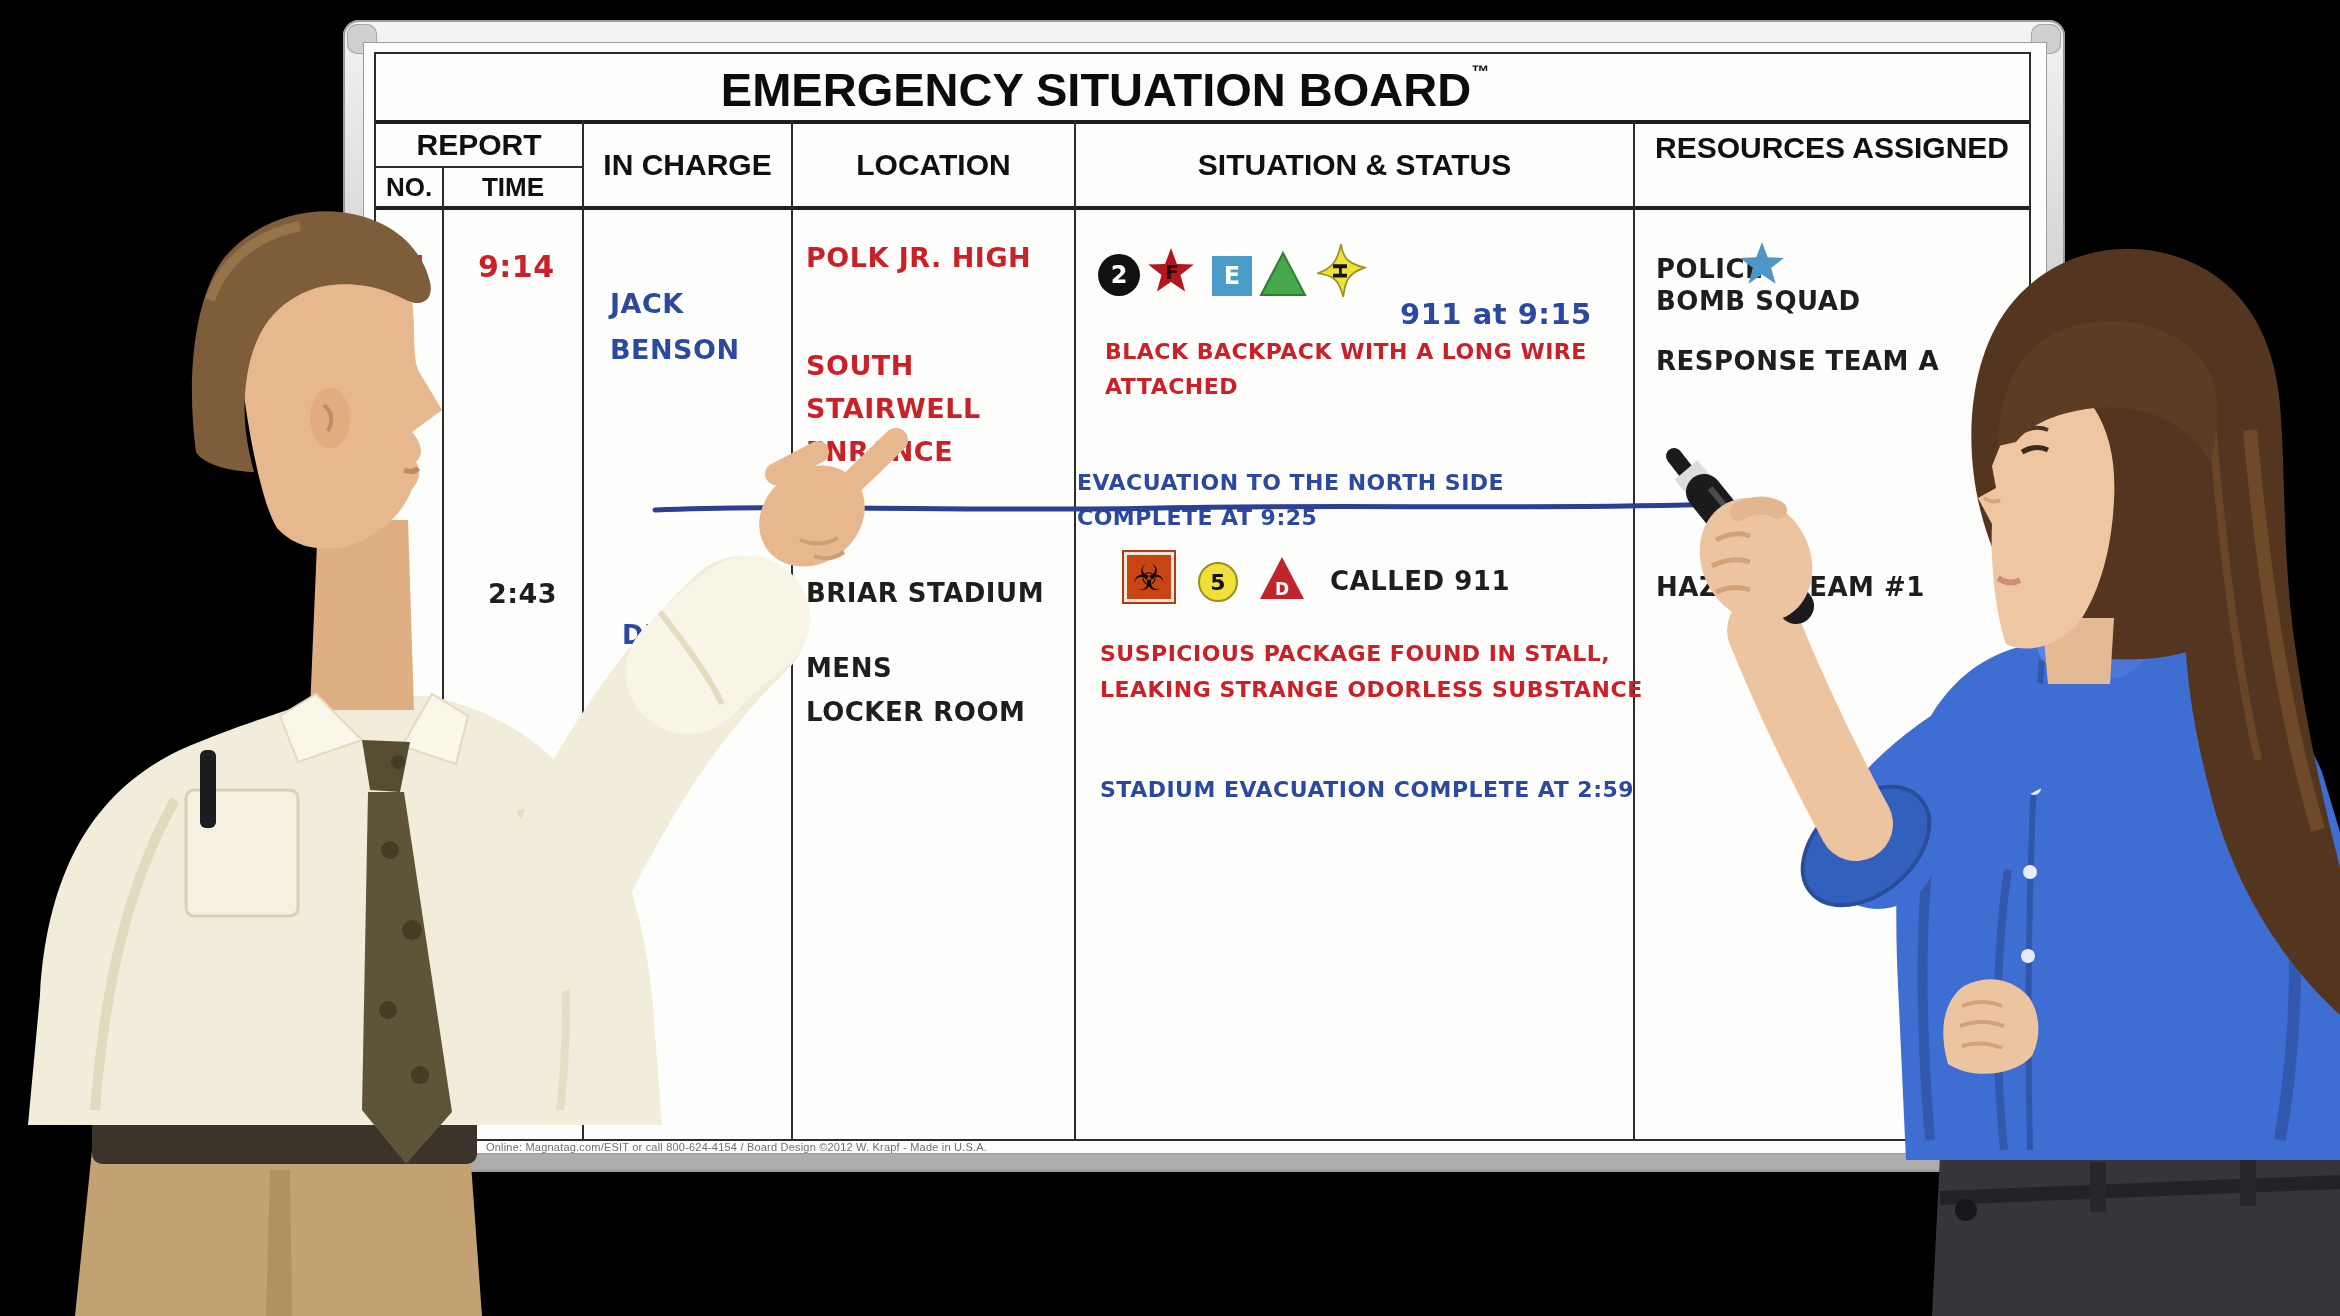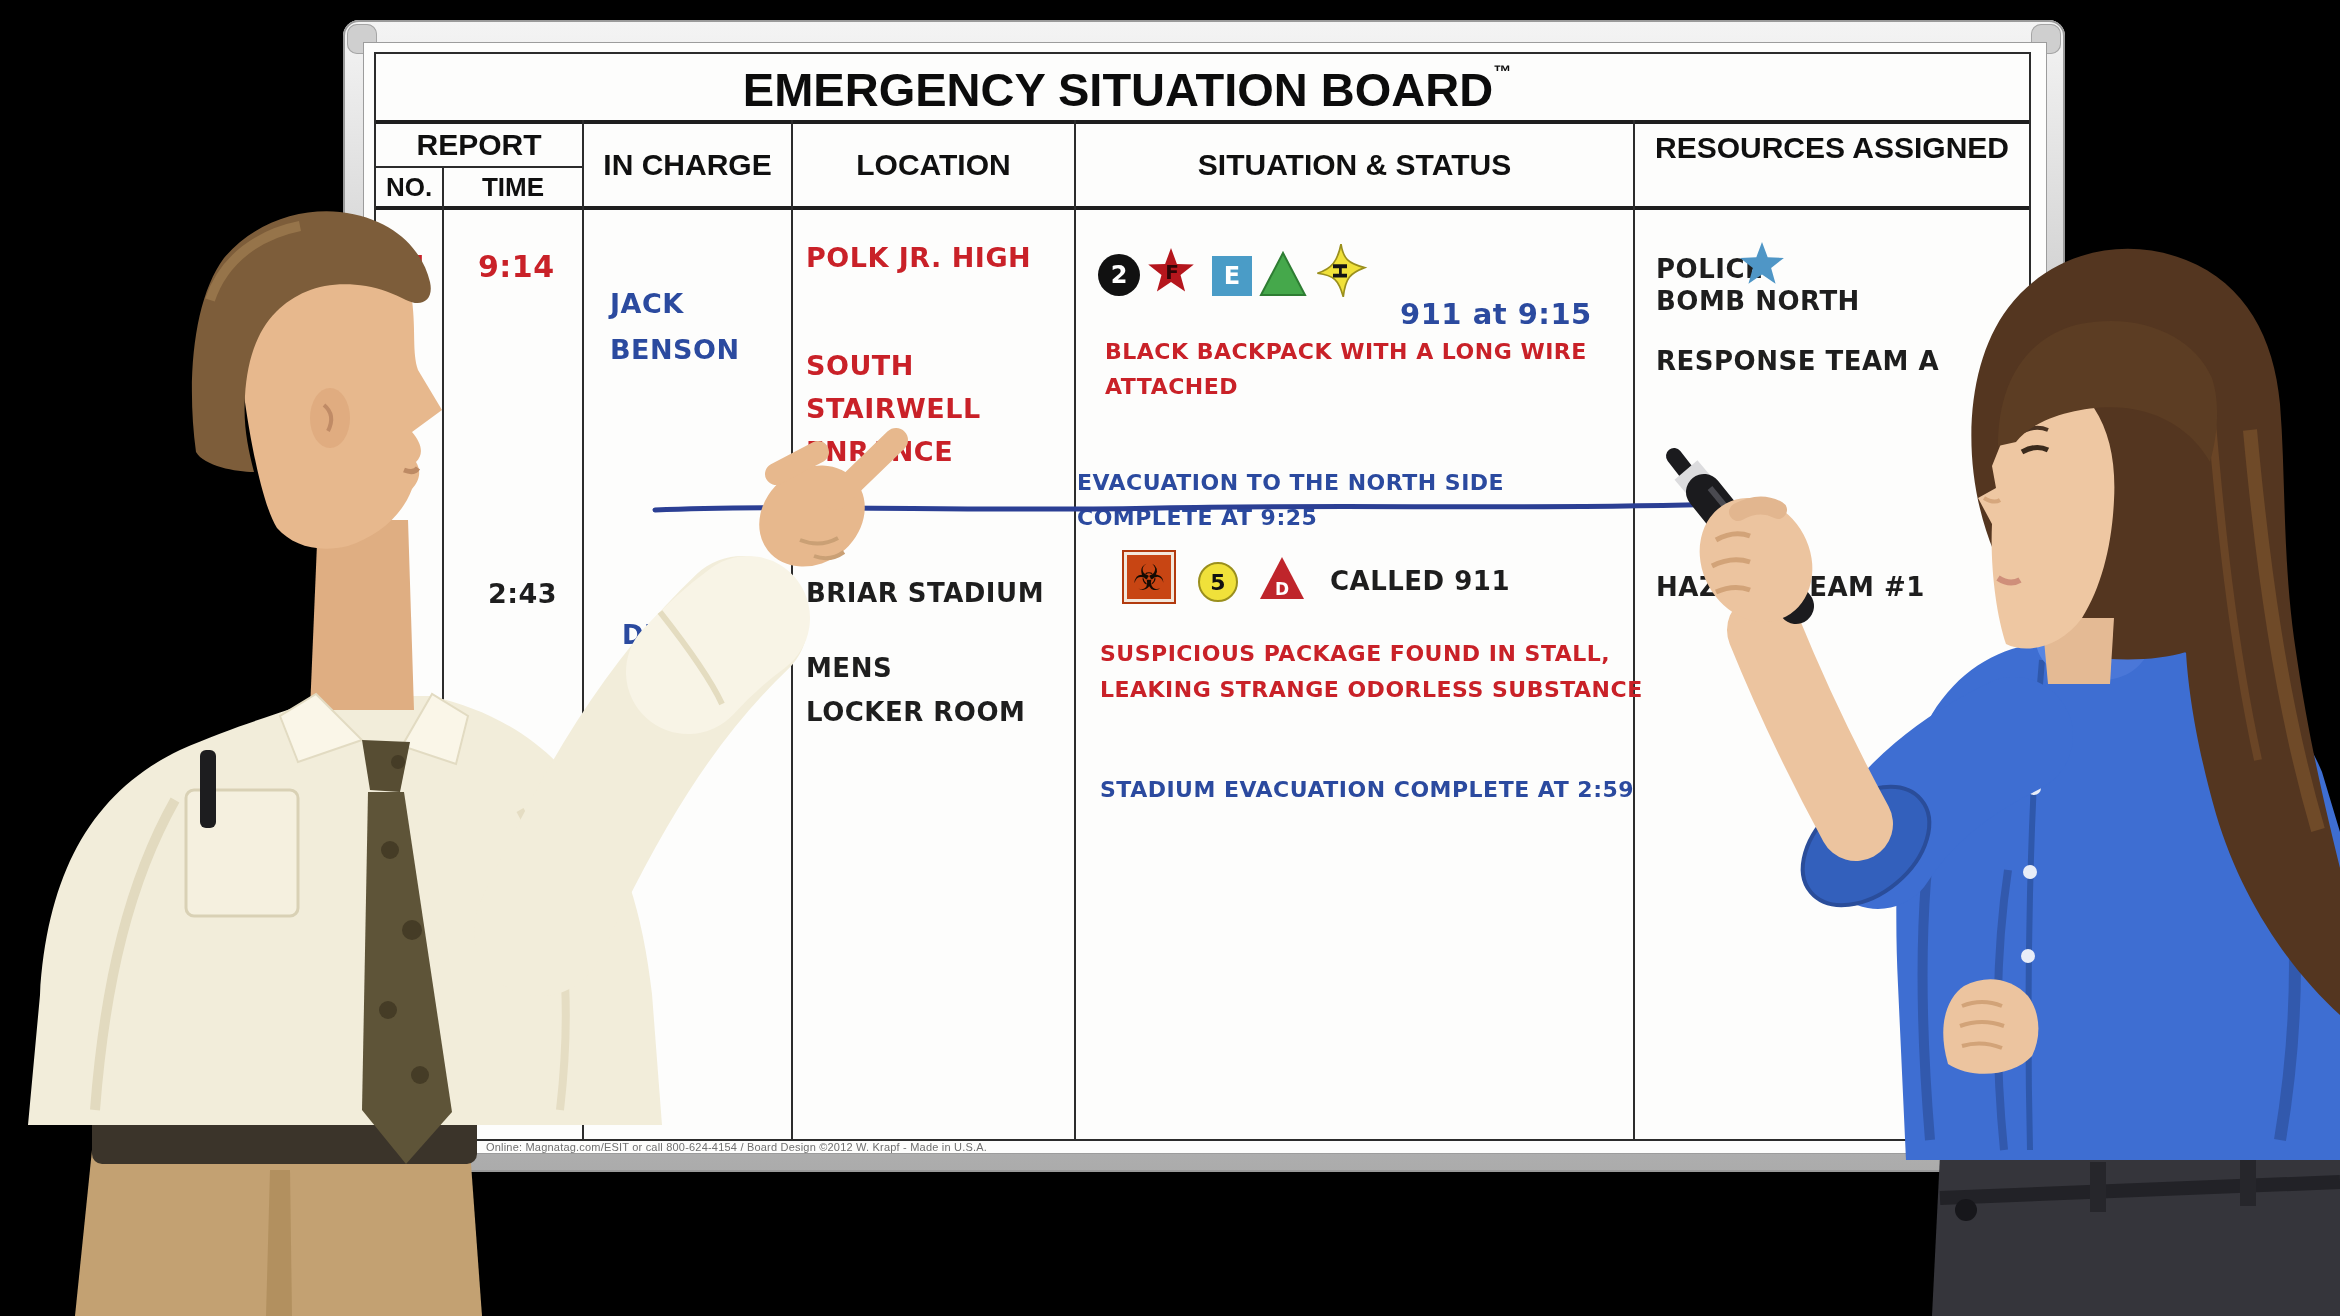--- a/index.html
+++ b/index.html
@@ -12,21 +12,21 @@
     box-shadow:inset 0 0 0 2px #9a9a9a;z-index:1;}
   .corner-cap{position:absolute;width:30px;height:30px;background:#cfcfcf;border-radius:10px;
     box-shadow:inset 0 0 0 1px #a5a5a5;}
   .board-face{position:absolute;left:363px;top:42px;width:1682px;height:1110px;
     background:#fdfdfc;border:1px solid #9c9c9c;z-index:1;}
   .board-layer{position:absolute;left:0;top:0;width:2340px;height:1316px;z-index:2;}
   .hline{position:absolute;height:2px;background:#2c2c2c;}
   .hline.heavy{height:4px;background:#1e1e1e;}
   .vline{position:absolute;width:2px;background:#2c2c2c;}
   .board-title{position:absolute;left:375px;top:62px;width:1460px;text-align:center;
-    font-weight:700;font-size:47px;letter-spacing:0px;color:#0c0c0c;margin-left:22px;}
+    font-weight:700;font-size:47px;letter-spacing:0px;color:#0c0c0c;}
   .board-title sup{font-size:18px;vertical-align:28px;}
   .hdr{position:absolute;font-weight:700;color:#101010;text-align:center;}
   
   .hw{position:absolute;font-family:"DejaVu Sans",sans-serif;font-weight:700;
       white-space:pre-line;letter-spacing:0.5px;line-height:1.5;}
   .red{color:var(--marker-red);}
   .blue{color:var(--marker-blue);margin-top:41px;}
   .blk{color:var(--marker-black);}
   
   .badge{position:absolute;display:flex;align-items:center;justify-content:center;
@@ -110,21 +110,21 @@
 
       <div class="hw red" style="left:1105px;top:334px;font-size:22px;line-height:35px">BLACK BACKPACK WITH A LONG WIRE
 ATTACHED</div>
       <div class="hw blue" style="left:1077px;top:424px;font-size:22px;line-height:35px">EVACUATION TO THE NORTH SIDE
 COMPLETE AT 9:25</div>
 
       <div class="hw blk" style="left:1656px;top:250px;font-size:26px">POLICE</div>
       <svg class="abs" style="left:1736px;top:240px" width="52" height="50" viewBox="0 0 48 52">
         <path d="M24,2 L29.9,17.9 L46.8,18.6 L33.5,29.1 L38.1,45.4 L24,36 L9.9,45.4 L14.5,29.1 L1.2,18.6 L18.1,17.9 Z" style="fill:var(--police-star)"></path>
       </svg>
-      <div class="hw blk" style="left:1656px;top:282px;font-size:26px">BOMB NORTH</div>
+      <div class="hw blk" style="left:1656px;top:282px;font-size:26px">BOMB SQUAD</div>
       <div class="hw blk" style="left:1656px;top:342px;font-size:26px">RESPONSE TEAM A</div>
     </div>
 
     <svg class="abs" style="left:640px;top:492px" width="1100" height="30" viewBox="0 0 1100 30">
       <path d="M15,18 C150,12 350,20 520,16 C700,12 900,18 1085,12" style="stroke:var(--drawn-line)" stroke-width="5" fill="none" stroke-linecap="round"></path>
     </svg>
 
     <div>
       <div class="hw blk" style="left:488px;top:574px;font-size:27px">2:43</div>
       <div class="hw blue" style="left:622px;top:572px;font-size:26px;line-height:44px">DENN

